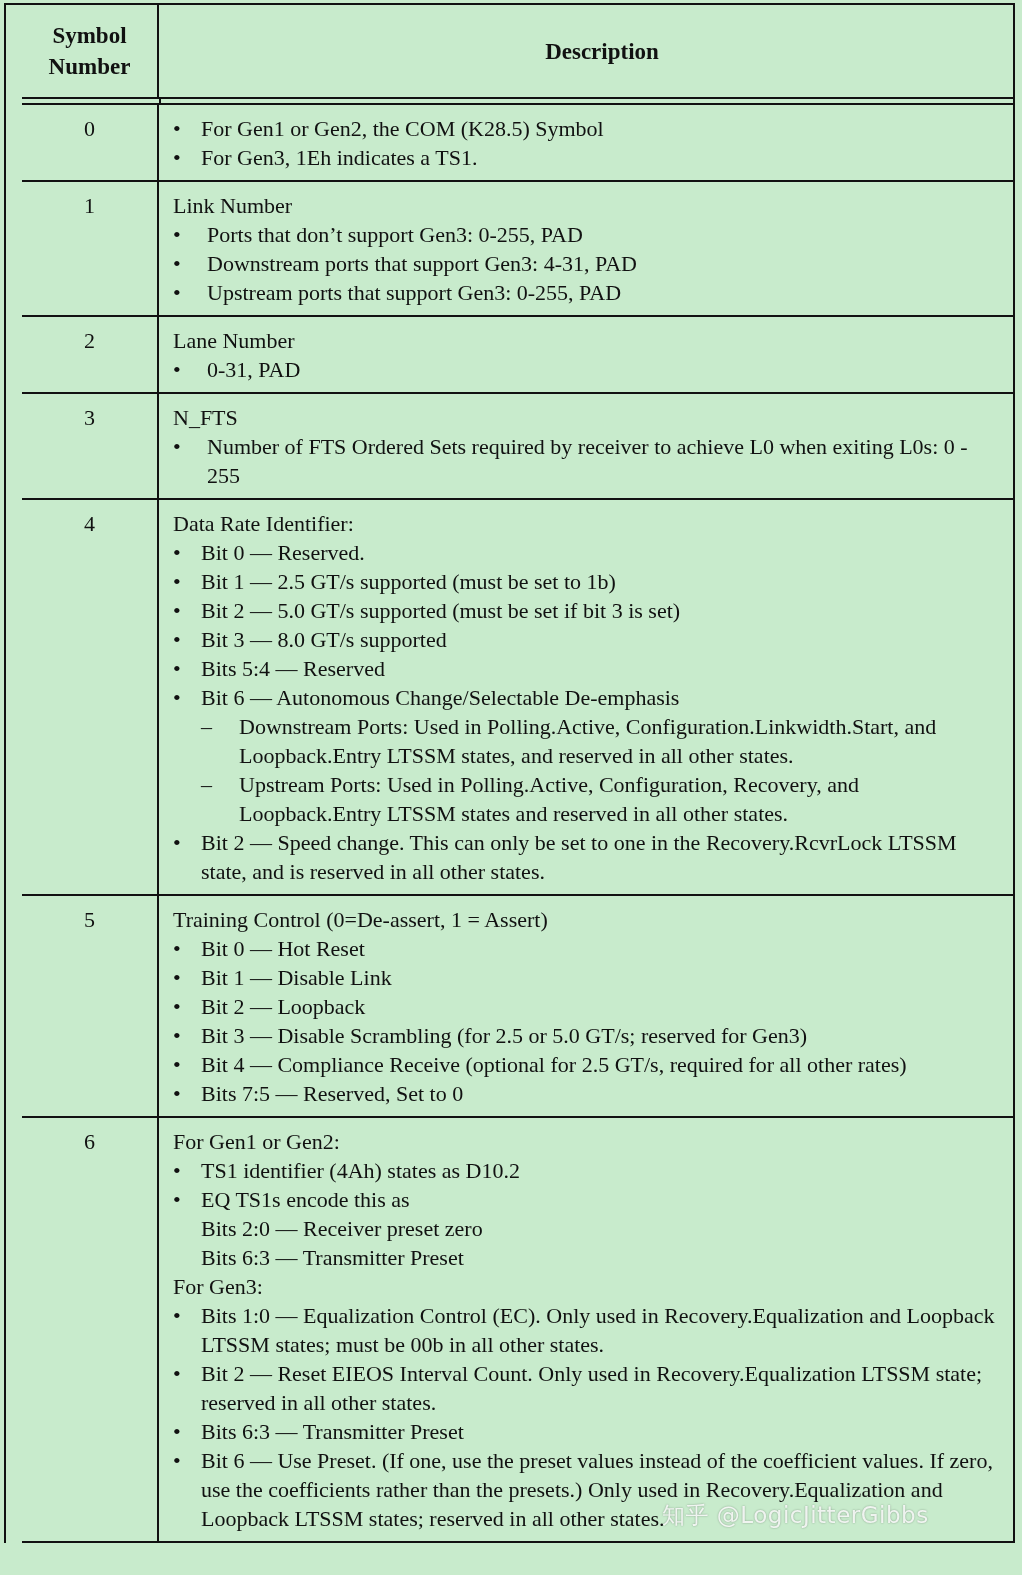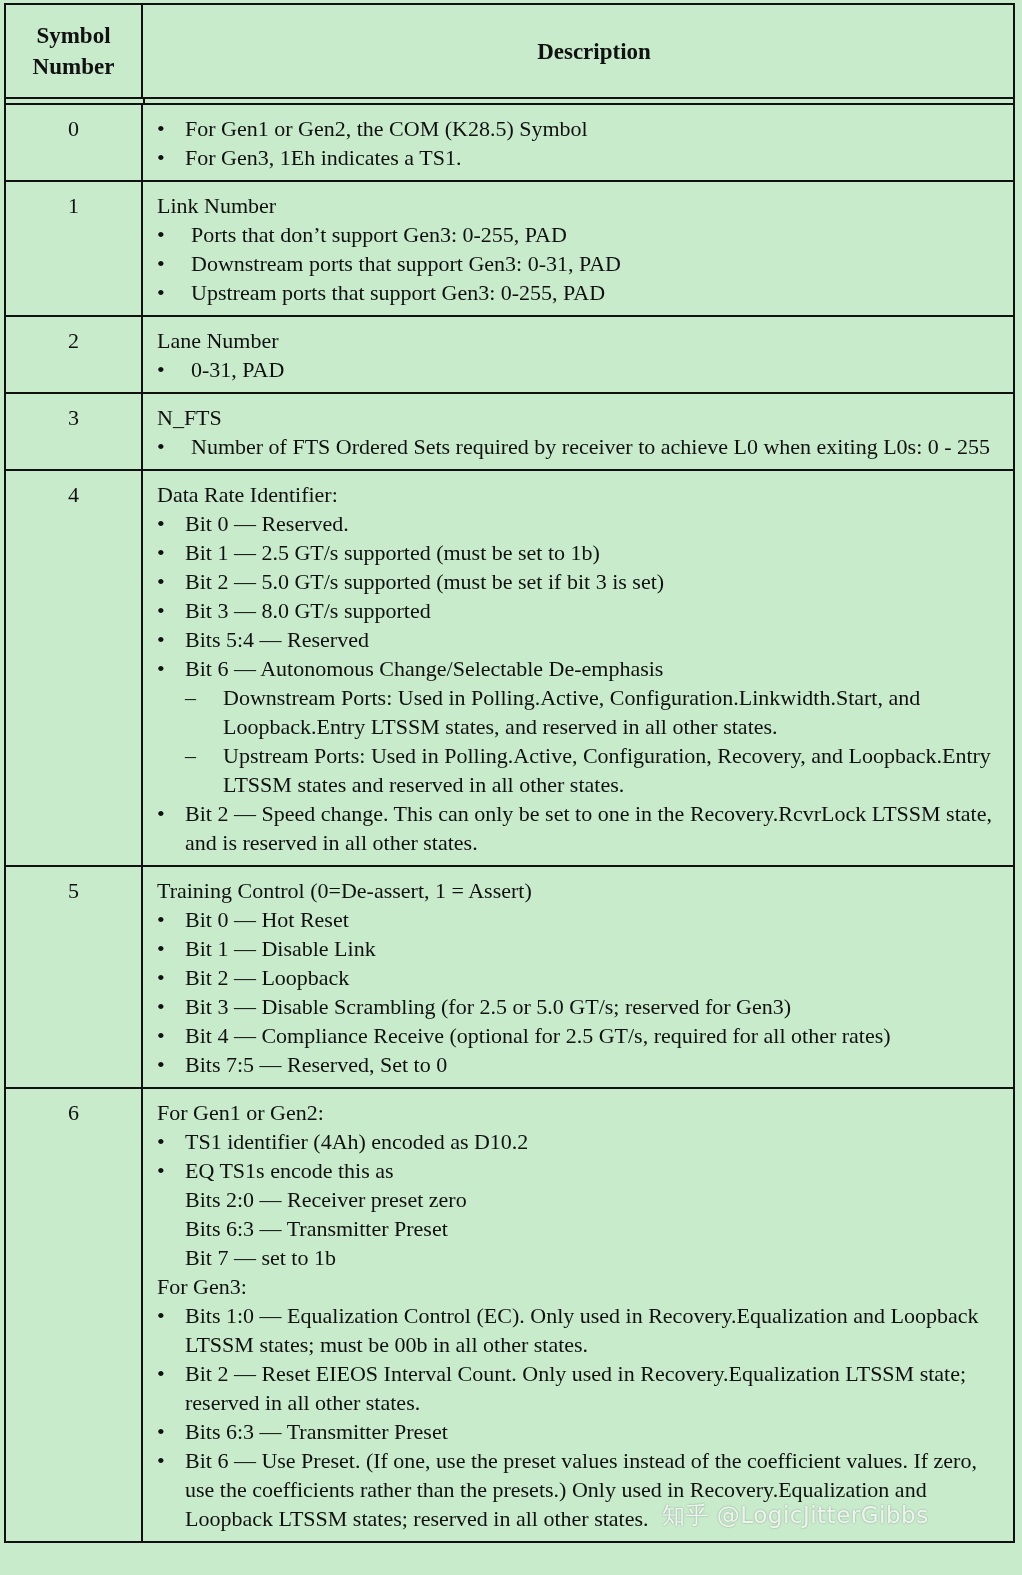--- a/index.html
+++ b/index.html
@@ -16,20 +16,21 @@
       color: #111;
     }
     .table {
       position: absolute;
       left: 4px;
       top: 3px;
       width: 1011px;
       border-left: 2px solid #111;
       border-right: 2px solid #111;
       box-sizing: border-box;
+      padding-left: 16px;
     }
     .top-line {
       position: absolute;
       top: 0;
       height: 2px;
       background: #111;
     }
     .row {
       display: flex;
       border-bottom: 2px solid #111;
@@ -147,21 +148,21 @@
       <div class="row">
         <div class="cell-num">1</div>
         <div class="cell-desc">
           <span class="line">Link Number</span>
           <div class="bullet wide">
             <span class="mark">•</span>
             <span>Ports that don’t support Gen3: 0-255, PAD</span>
           </div>
           <div class="bullet wide">
             <span class="mark">•</span>
-            <span>Downstream ports that support Gen3: 0-31, PAD</span>
+            <span>Downstream ports that support Gen3: 4-31, PAD</span>
           </div>
           <div class="bullet wide">
             <span class="mark">•</span>
             <span>Upstream ports that support Gen3: 0-255, PAD</span>
           </div>
         </div>
       </div>
       <div class="row">
         <div class="cell-num">2</div>
         <div class="cell-desc">
@@ -253,29 +254,28 @@
             <span>Bits 7:5 — Reserved, Set to 0</span>
           </div>
         </div>
       </div>
       <div class="row">
         <div class="cell-num">6</div>
         <div class="cell-desc">
           <span class="line">For Gen1 or Gen2:</span>
           <div class="bullet">
             <span class="mark">•</span>
-            <span>TS1 identifier (4Ah) encoded as D10.2</span>
+            <span>TS1 identifier (4Ah) states as D10.2</span>
           </div>
           <div class="bullet">
             <span class="mark">•</span>
             <span>EQ TS1s encode this as</span>
           </div>
           <span class="line indent">Bits 2:0 — Receiver preset zero</span>
           <span class="line indent">Bits 6:3 — Transmitter Preset</span>
-          <span class="line indent">Bit 7 — set to 1b</span>
           <span class="line">For Gen3:</span>
           <div class="bullet">
             <span class="mark">•</span>
             <span>Bits 1:0 — Equalization Control (EC). Only used in Recovery.Equalization and Loopback LTSSM states; must be 00b in all other states.</span>
           </div>
           <div class="bullet">
             <span class="mark">•</span>
             <span>Bit 2 — Reset EIEOS Interval Count. Only used in Recovery.Equalization LTSSM state; reserved in all other states.</span>
           </div>
           <div class="bullet">

